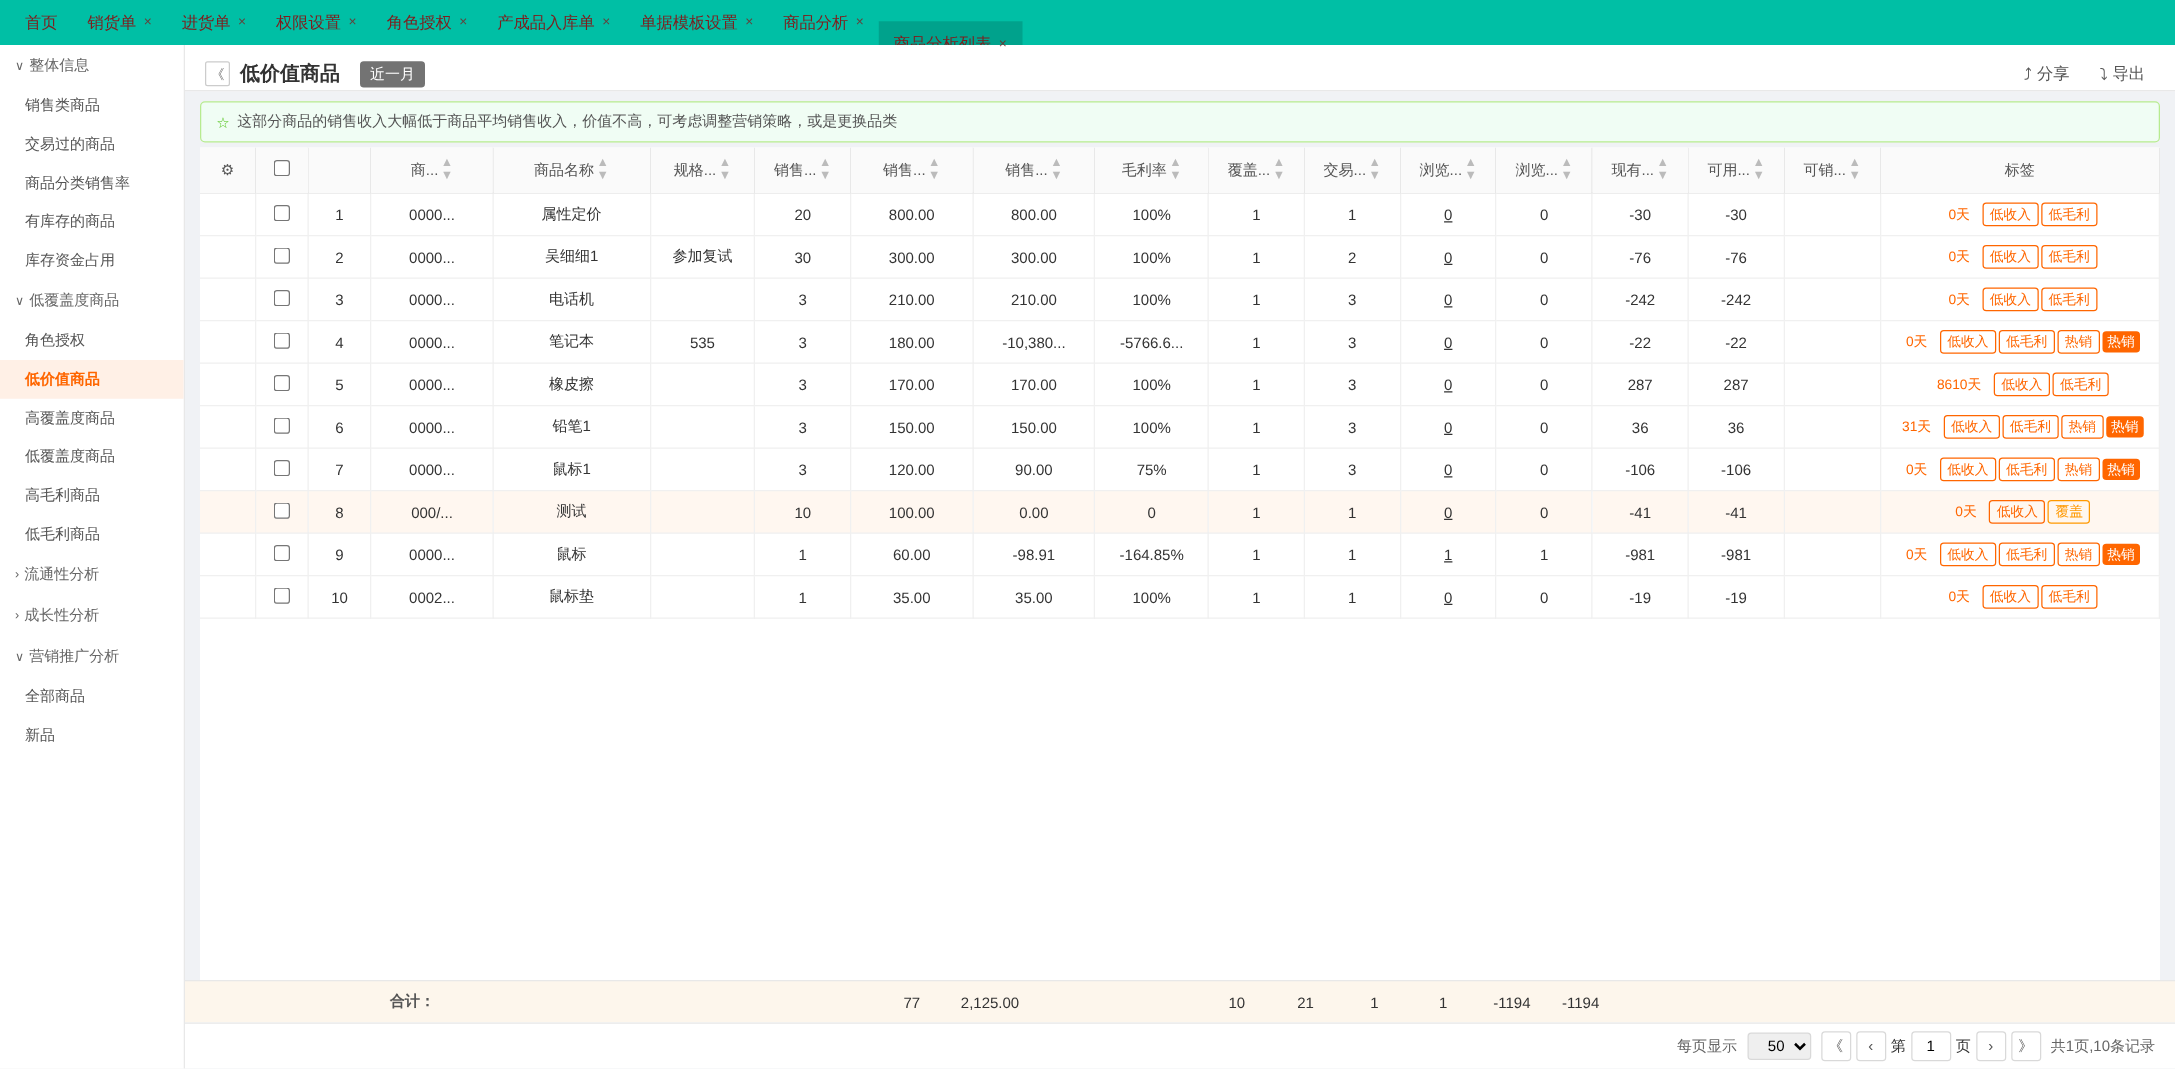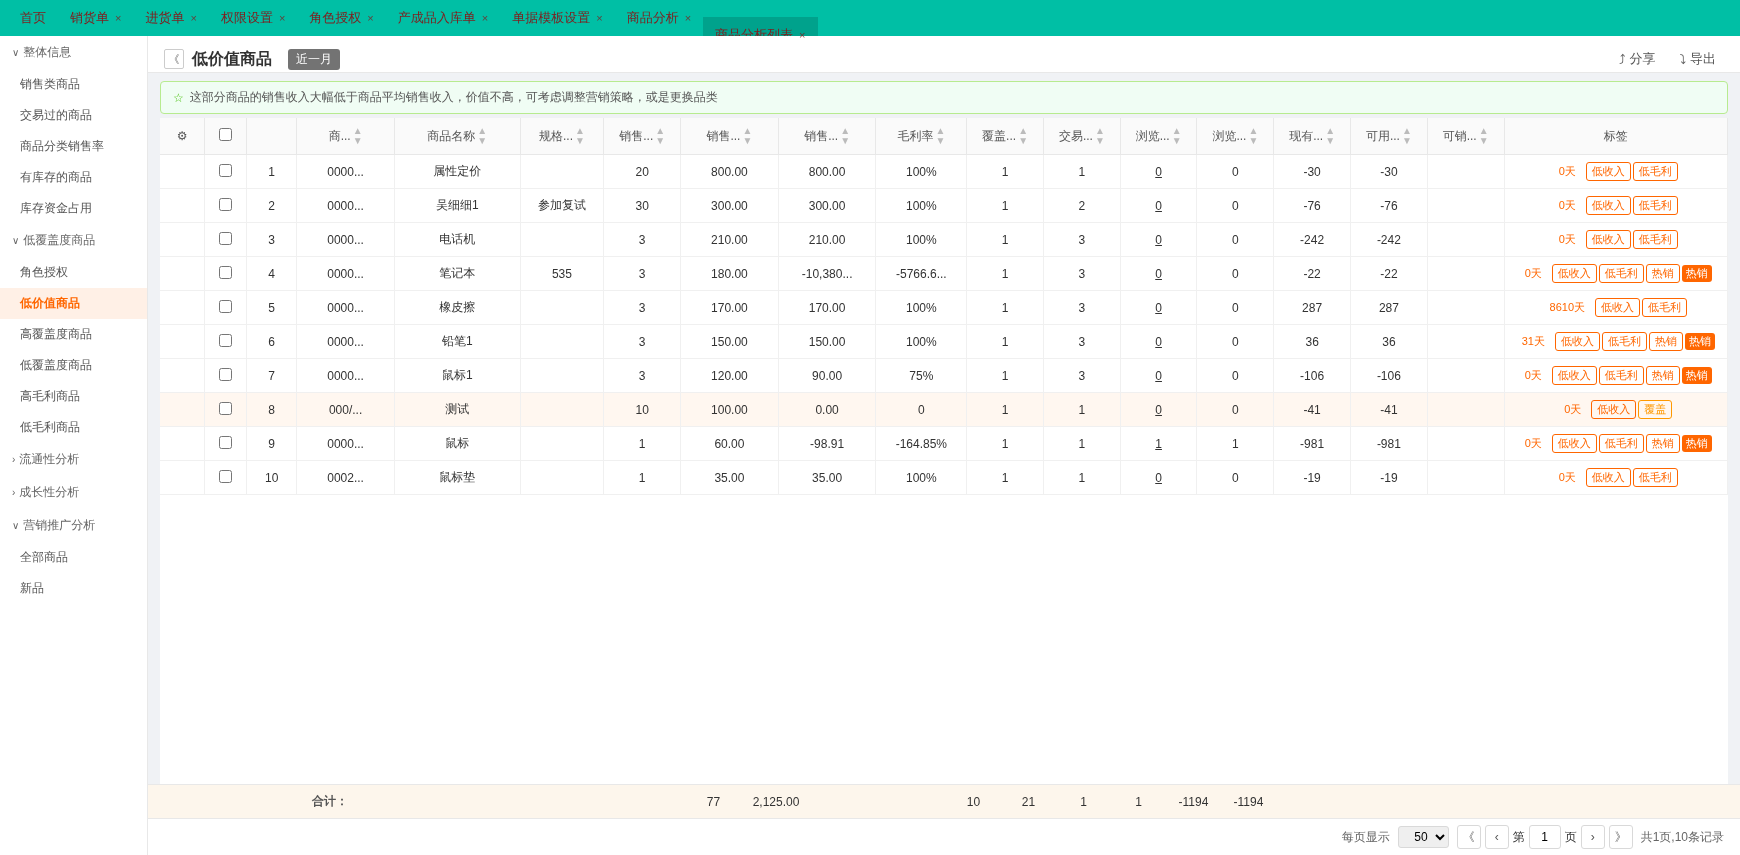--- a/index.html
+++ b/index.html
@@ -66,21 +66,21 @@
     .col-view2 { width: 55px; }
     .col-stock { width: 55px; }
     .col-avail { width: 55px; }
     .col-sellable { width: 55px; }
     .col-label { width: 160px; }
     .col-gear { width: 32px; }
     .sort-icon { color: #bbb; font-size: 10px; display: flex; flex-direction: column; line-height: 1; }
     .sort-icon span { line-height: 1; }
 
     
-    .footer-summary { background: #fdf6ec; border-top: 1px solid #e8e8e8; padding: 8px 16px; display: flex; align-items: center; gap: 0; flex-shrink: 0; font-size: 12px; }
+    .footer-summary { background: #fdf6ec; border-top: 1px solid #e8e8e8; padding: 8px 16px; display: flex; align-items: center; gap: 16px; flex-shrink: 0; font-size: 12px; }
     .summary-label { width: 200px; text-align: right; padding-right: 16px; color: #555; font-weight: bold; }
     .summary-cells { display: flex; flex: 1; }
     .summary-cell { text-align: center; }
 
     
     .pagination-bar { background: white; border-top: 1px solid #e8e8e8; padding: 6px 16px; display: flex; align-items: center; justify-content: flex-end; gap: 8px; flex-shrink: 0; }
     .page-size-label { color: #666; }
     .page-size-select { border: 1px solid #d9d9d9; border-radius: 3px; padding: 2px 4px; font-size: 12px; text-align: right; }
     .page-nav { display: flex; align-items: center; gap: 4px; }
     .page-btn { border: 1px solid #d9d9d9; background: white; width: 24px; height: 24px; display: flex; align-items: center; justify-content: center; cursor: pointer; border-radius: 3px; font-size: 12px; color: #555; }

